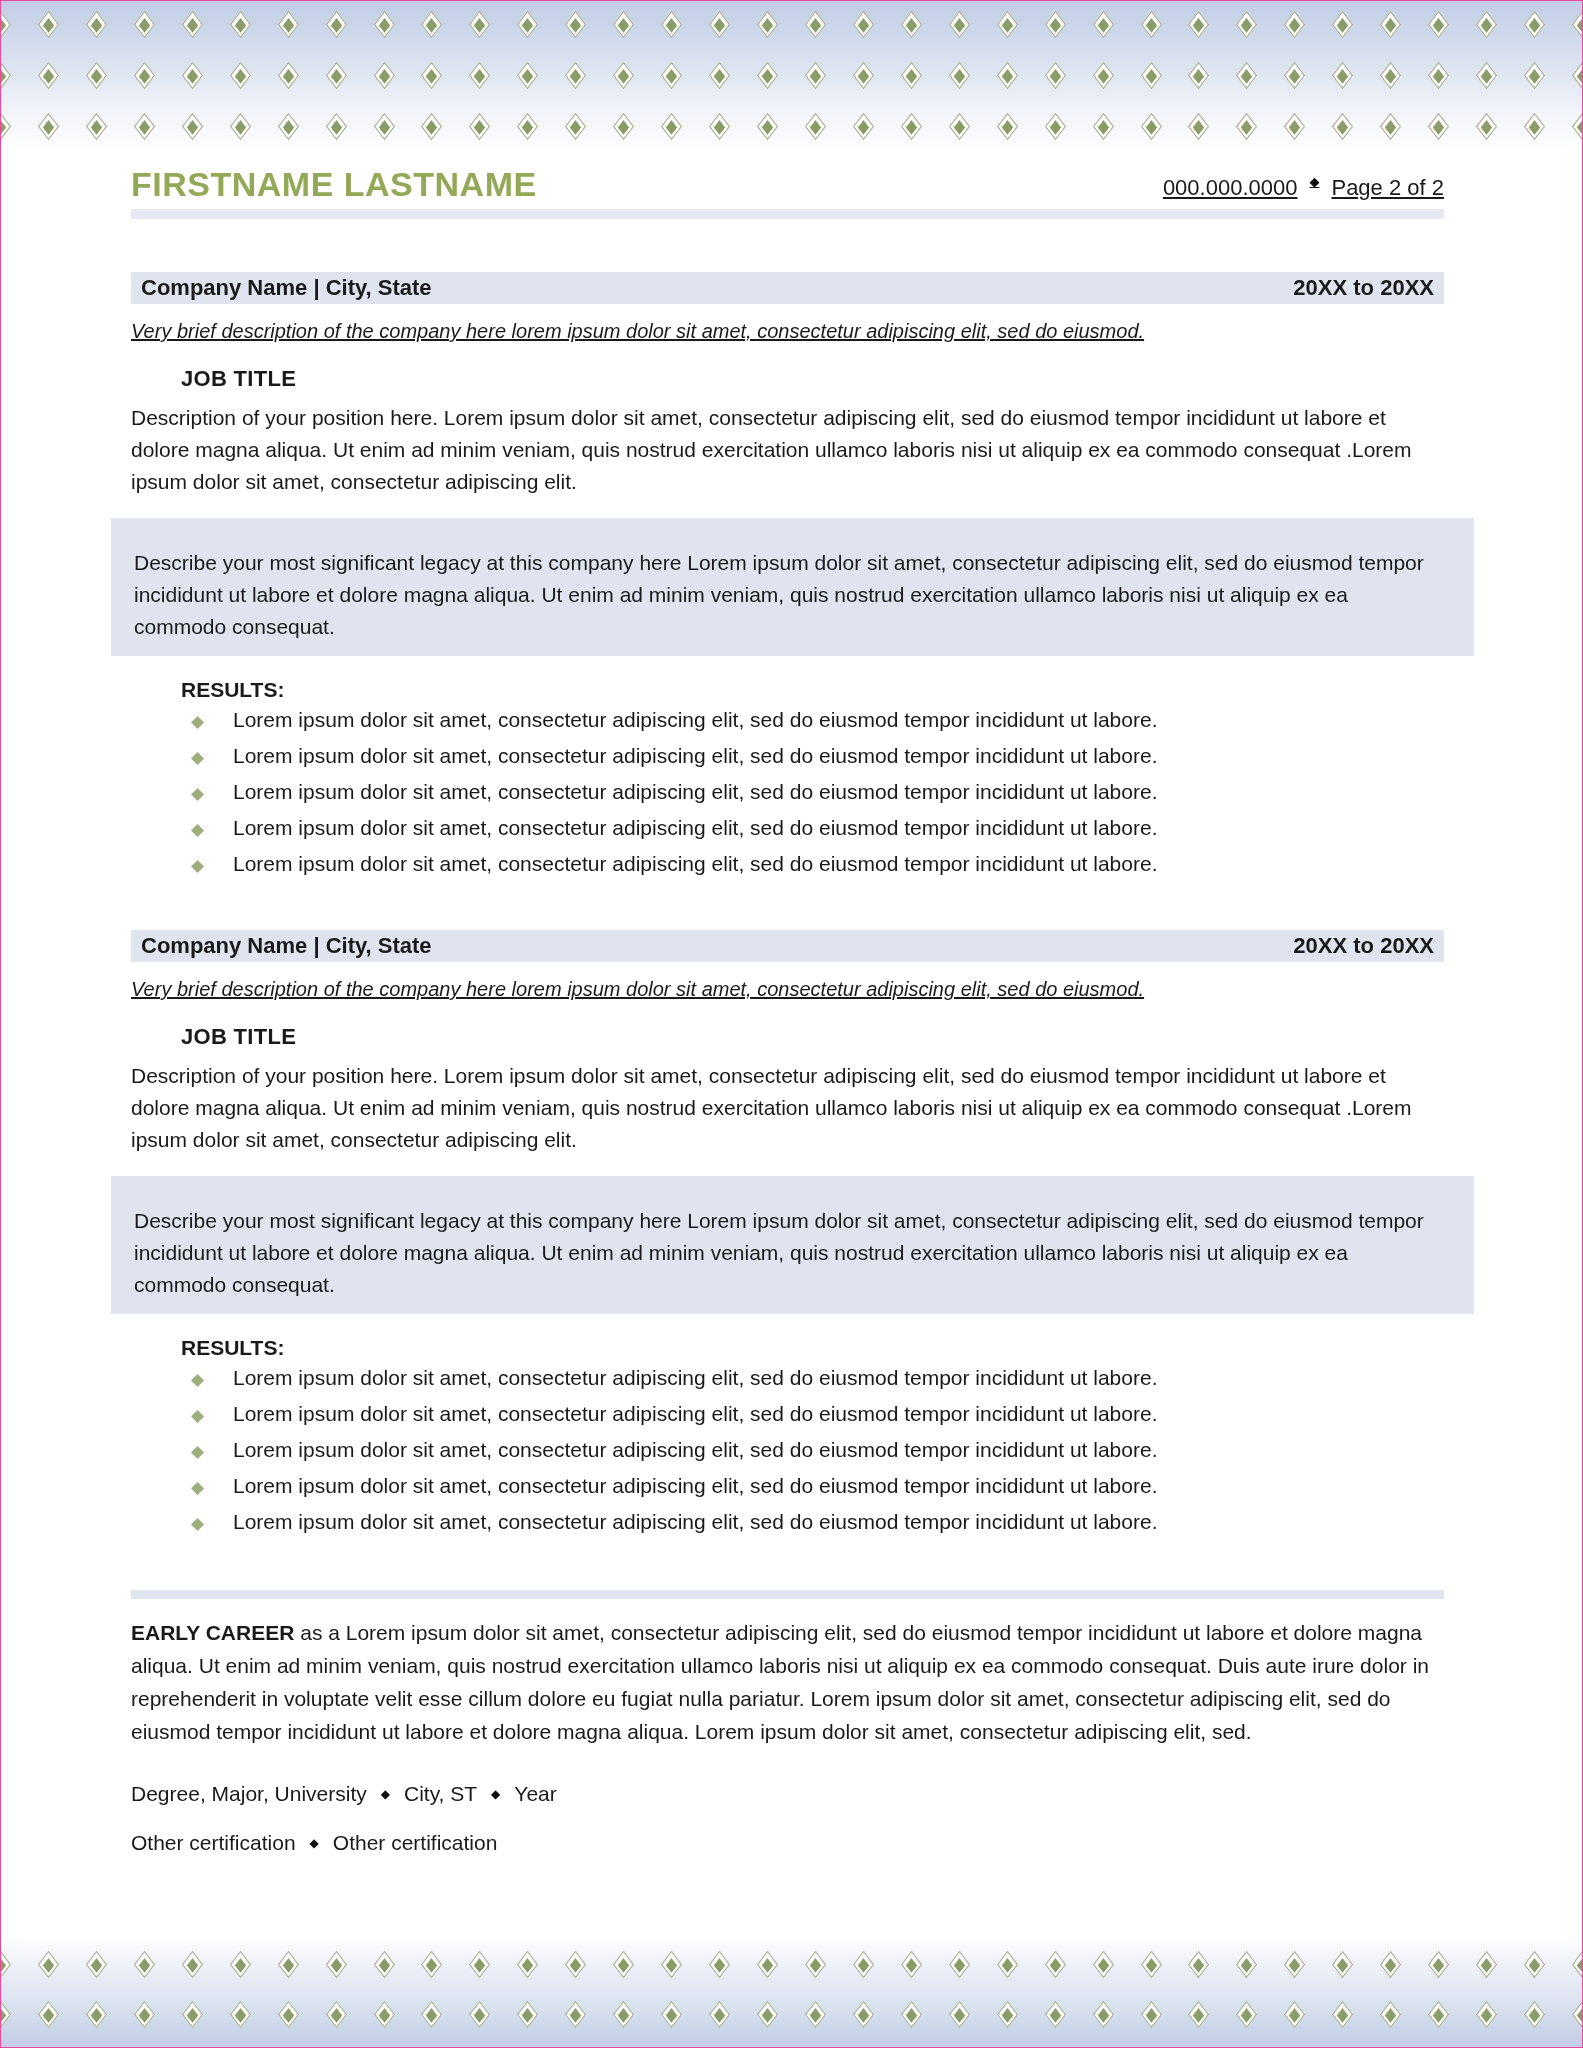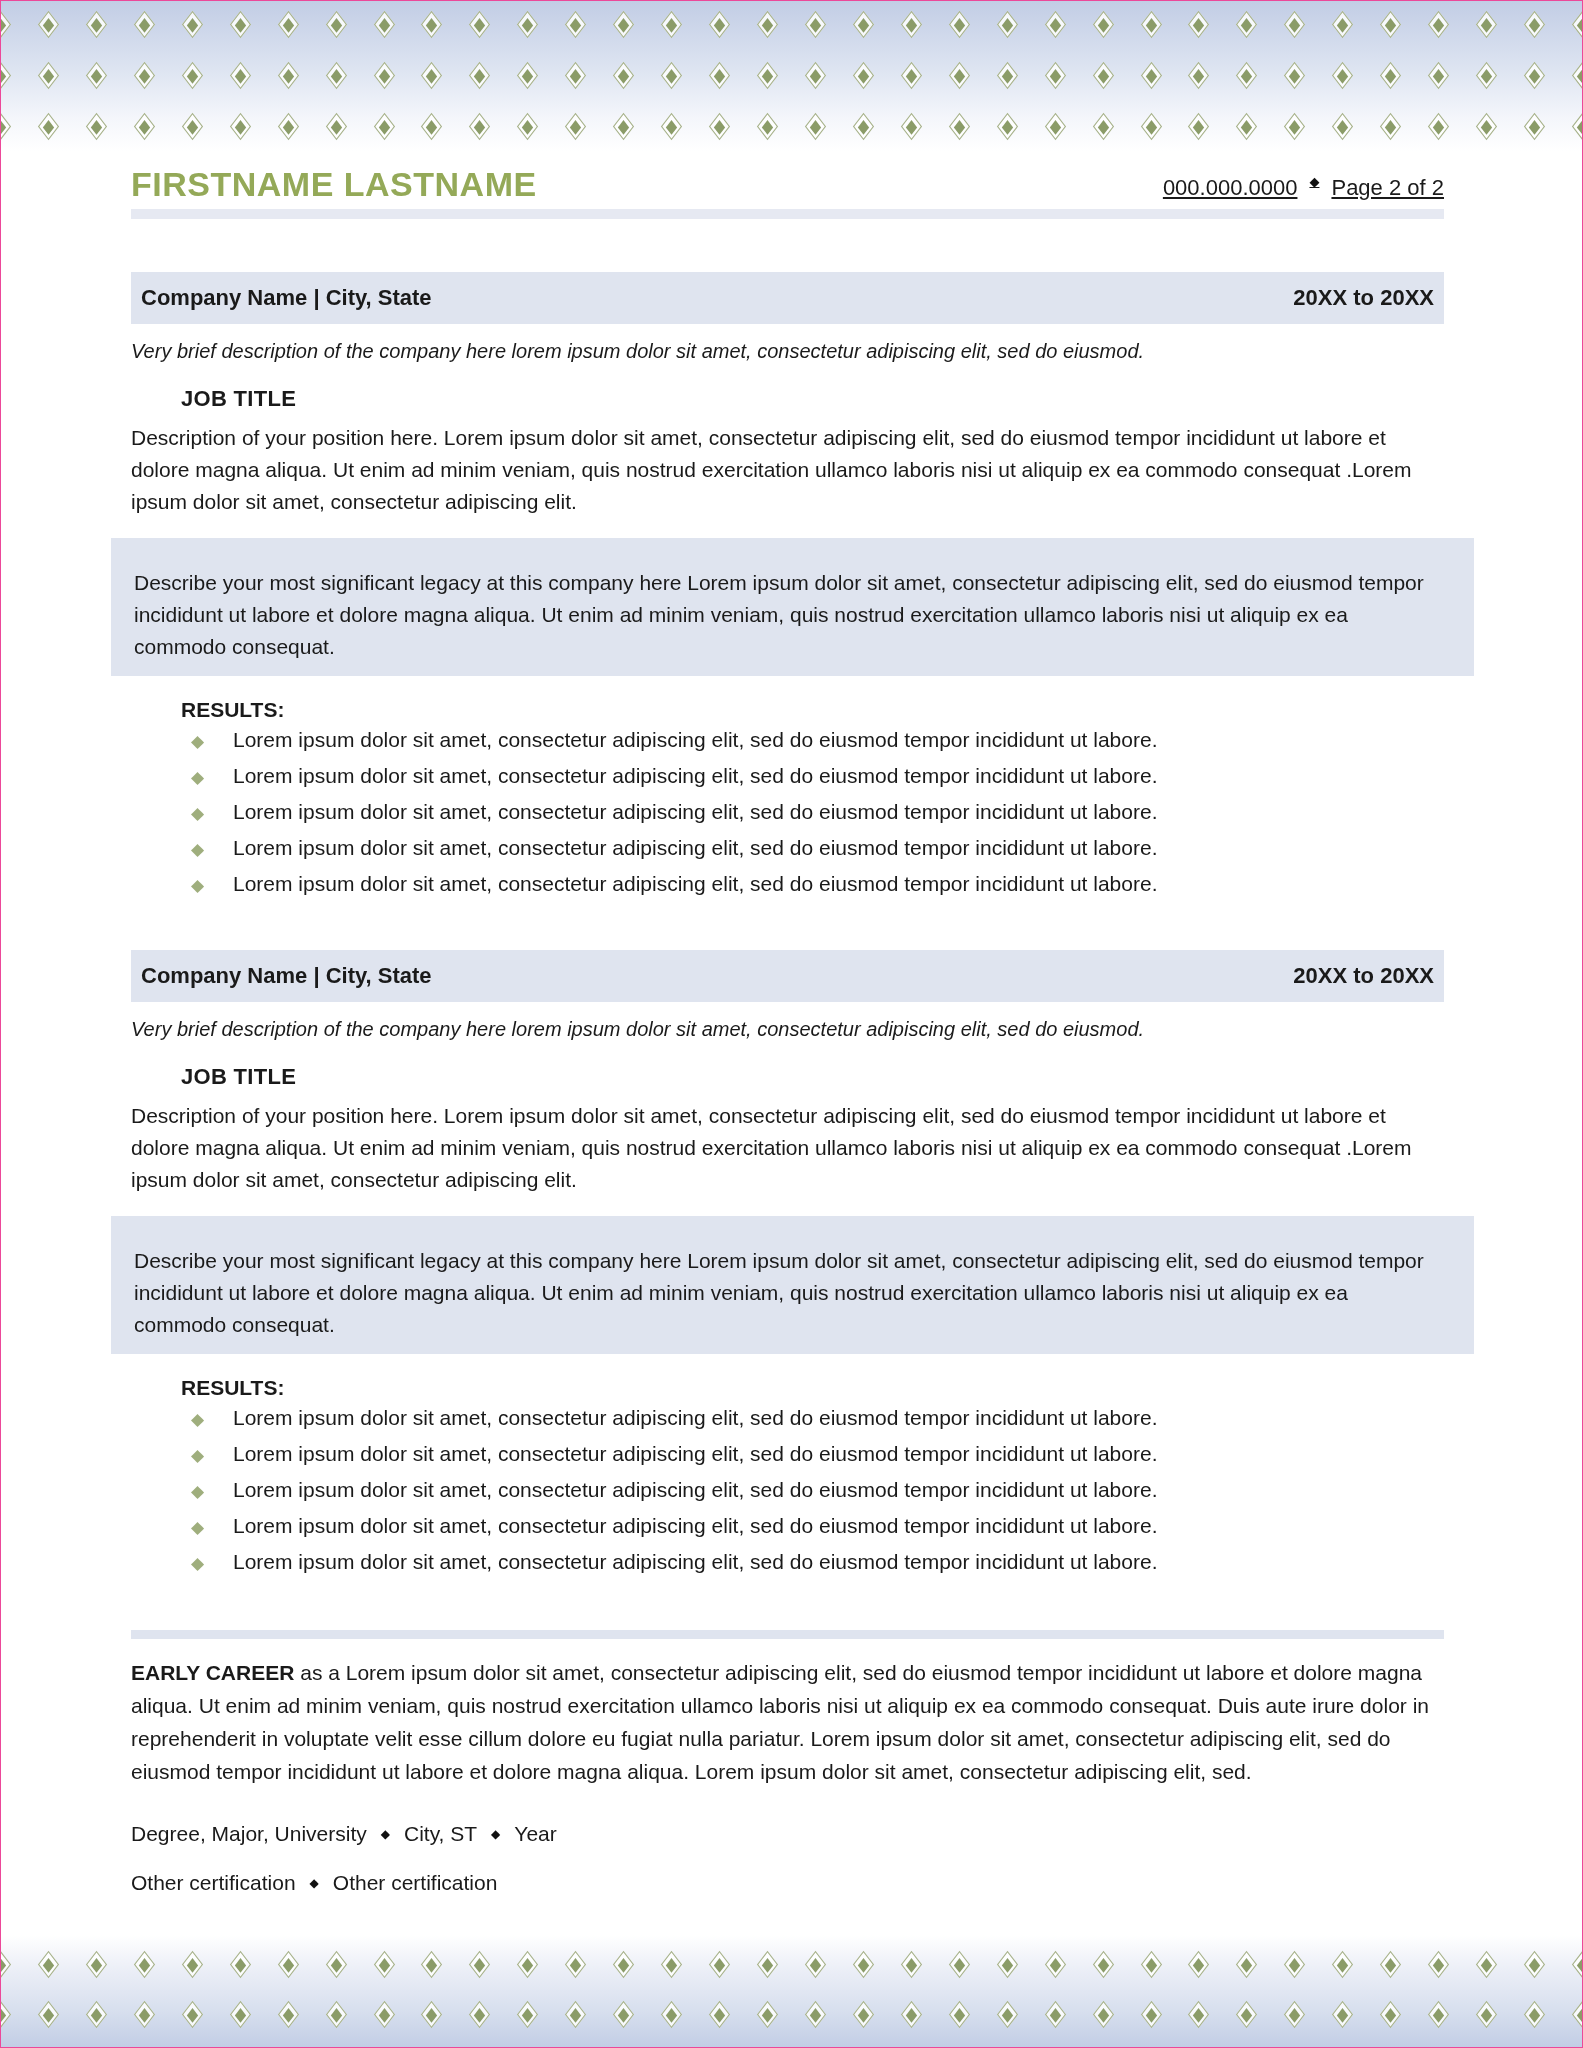--- a/index.html
+++ b/index.html
@@ -25,26 +25,26 @@
   
   .content{ flex:1 1 auto; padding:0 138px 0 130px; }
   
   .hdr{ display:flex; justify-content:space-between; align-items:flex-end; margin-top:14px; }
   .name{ font-size:34px; font-weight:bold; color:var(--accent-green); letter-spacing:.5px; }
   .contact{ font-size:22px; color:#1a1a1a; padding-bottom:3px; display:flex; align-items:flex-start; gap:12px;text-decoration:underline; }
   .sep-d{ font-size:13px; line-height:1; color:#111; }
   .rule{ height:10px; background:var(--rule-bg); margin-top:5px; }
   
   .cobar{
-    margin-top:53px; height:52px; background:var(--bar-bg);
+    margin-top:53px; height:32px; background:var(--bar-bg);
     display:flex; justify-content:space-between; align-items:center;
     padding:0 10px 0 10px; font-size:22px; font-weight:bold;
   }
   .sec2 .cobar{ margin-top:42px; }
-  .codesc{ margin-top:14px; font-size:20px; font-style:italic; line-height:26px; }
+  .codesc{ margin-top:14px; font-size:20px; font-style:italic; line-height:26px;text-decoration:underline; }
   .jt{ margin:22px 0 0 50px; font-size:22px; font-weight:bold; letter-spacing:.3px; }
   .pdesc{ margin-top:10px; font-size:21px; line-height:32px; }
   .legacy{
     margin:20px -30px 0 -20px; background:var(--bar-bg);
     padding:29px 40px 13px 23px; font-size:21px; line-height:32px;
   }
   .results-label{ margin:22px 0 0 50px; font-size:21px; font-weight:bold; }
   ul.results{ list-style:none; margin-top:6px; }
   ul.results li{ display:flex; align-items:baseline; height:36px; font-size:21px; }
   ul.results .b{ color:var(--bullet-green); font-size:17px; margin-left:60px; width:42px; flex:0 0 auto; }

